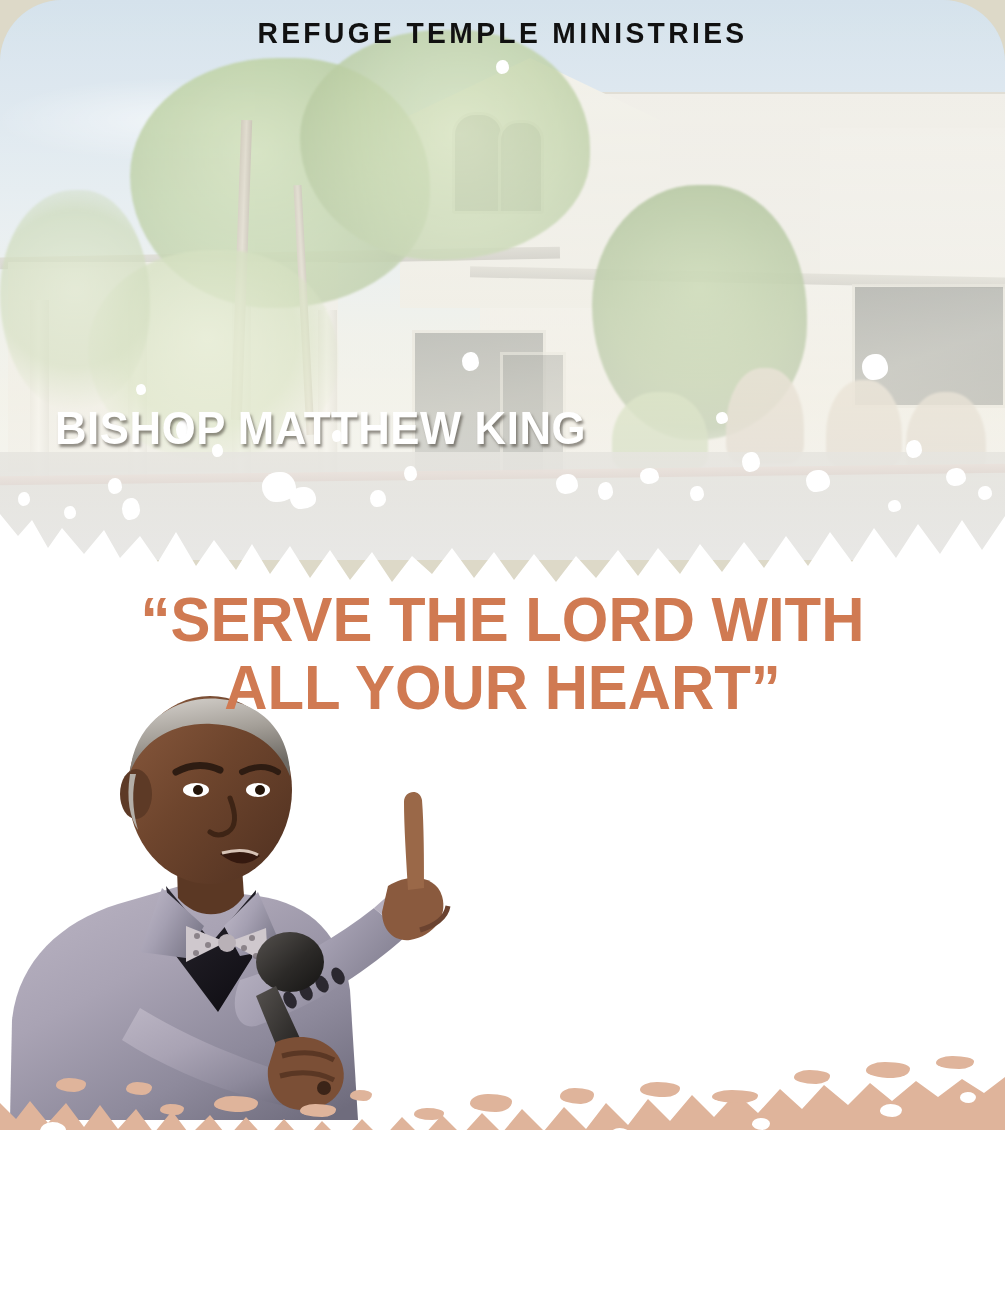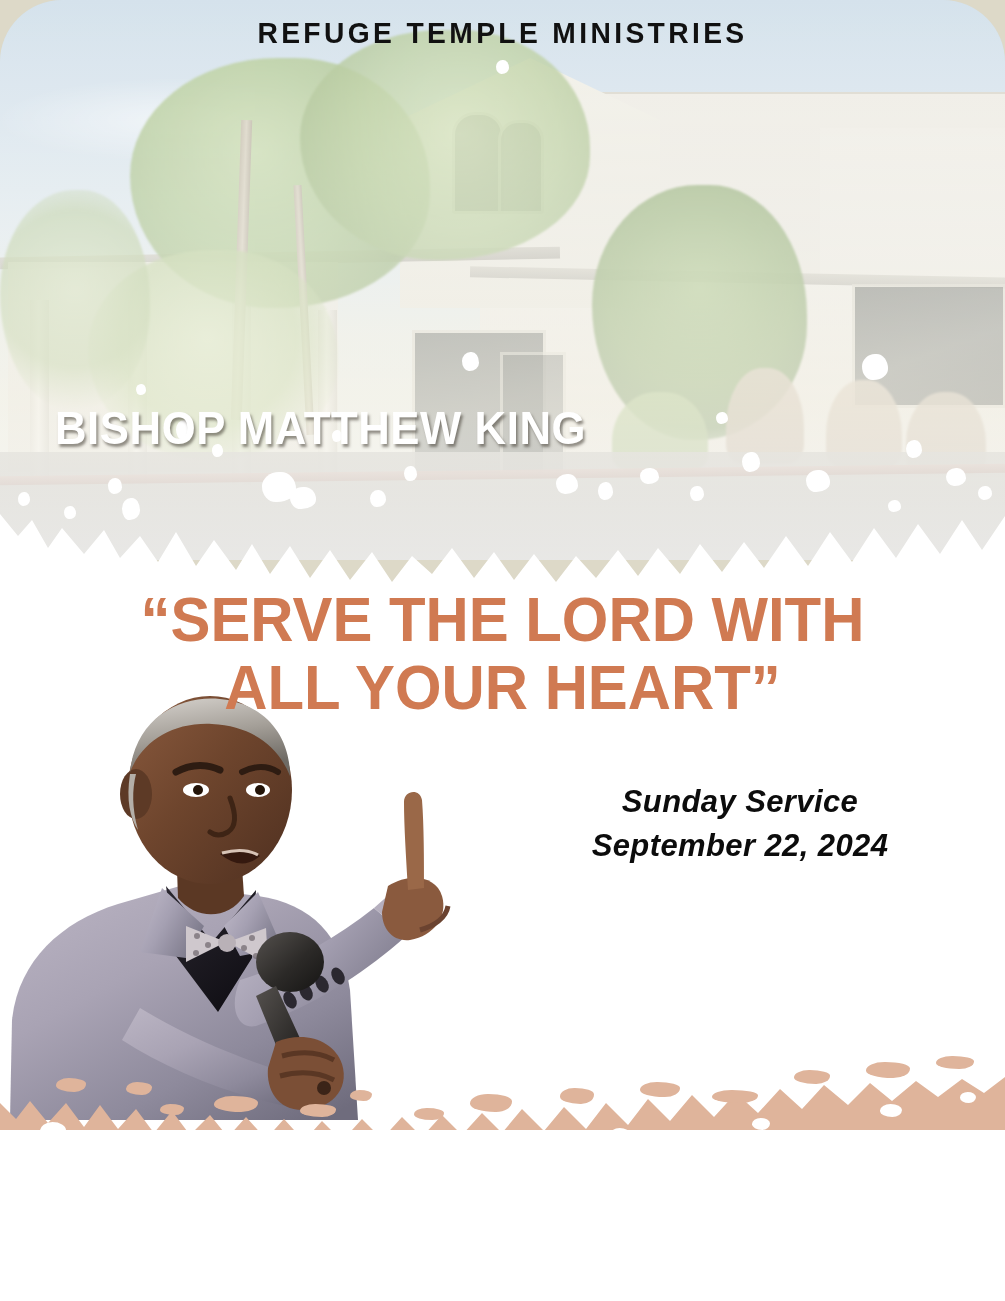--- a/index.html
+++ b/index.html
@@ -520,24 +520,20 @@
       <g>
         <path d="M286 352 C314 340 344 350 352 374 C360 400 340 420 312 420
                  C288 420 276 400 278 378 Z" fill="#7b4f36"></path>
         <path d="M292 366 q30 -8 52 4" stroke="#5a3724" stroke-width="5" fill="none"></path>
         <path d="M290 386 q30 -8 54 4" stroke="#5a3724" stroke-width="5" fill="none"></path>
         <circle cx="334" cy="398" r="7" fill="#3b2418"></circle>
       </g>
     </svg>
   </div>
 
-  <div class="service-info">
-    <div>Sunday Service</div>
-    <div>September 22, 2024</div>
-  </div>
 
   <div class="tan-band"></div>
 
   <div class="tan-speck" style="left:56px;  top:1078px; width:30px; height:14px;"></div>
   <div class="tan-speck" style="left:126px; top:1082px; width:26px; height:13px;"></div>
   <div class="tan-speck" style="left:214px; top:1096px; width:44px; height:16px;"></div>
   <div class="tan-speck" style="left:300px; top:1104px; width:36px; height:13px;"></div>
   <div class="tan-speck" style="left:414px; top:1108px; width:30px; height:12px;"></div>
   <div class="tan-speck" style="left:470px; top:1094px; width:42px; height:18px;"></div>
   <div class="tan-speck" style="left:560px; top:1088px; width:34px; height:16px;"></div>

